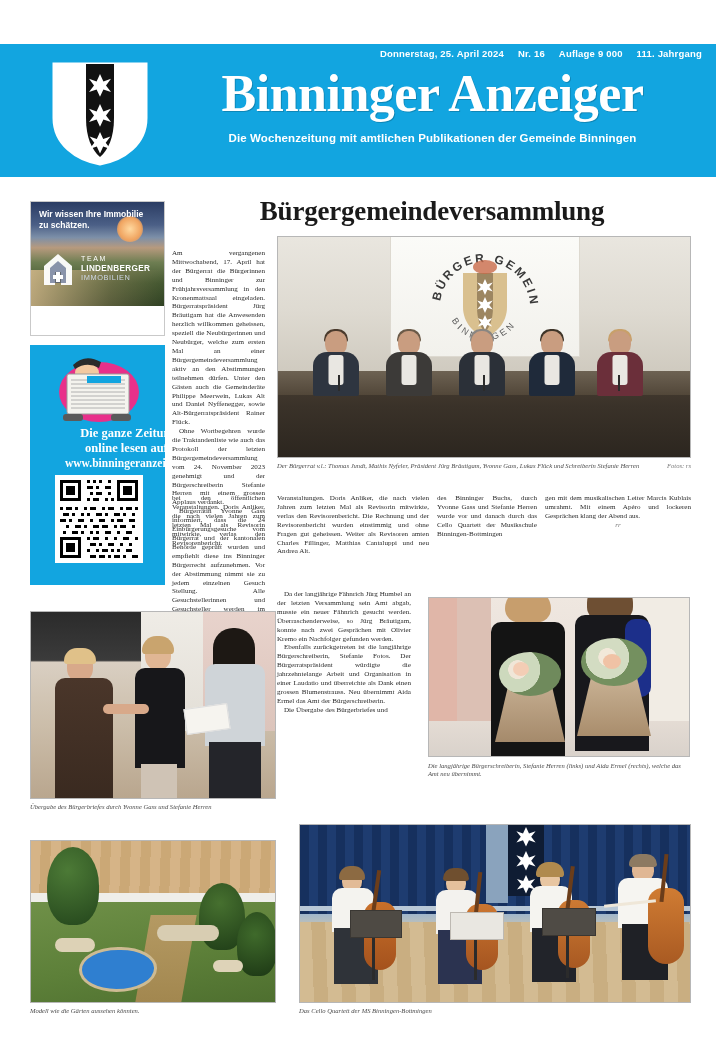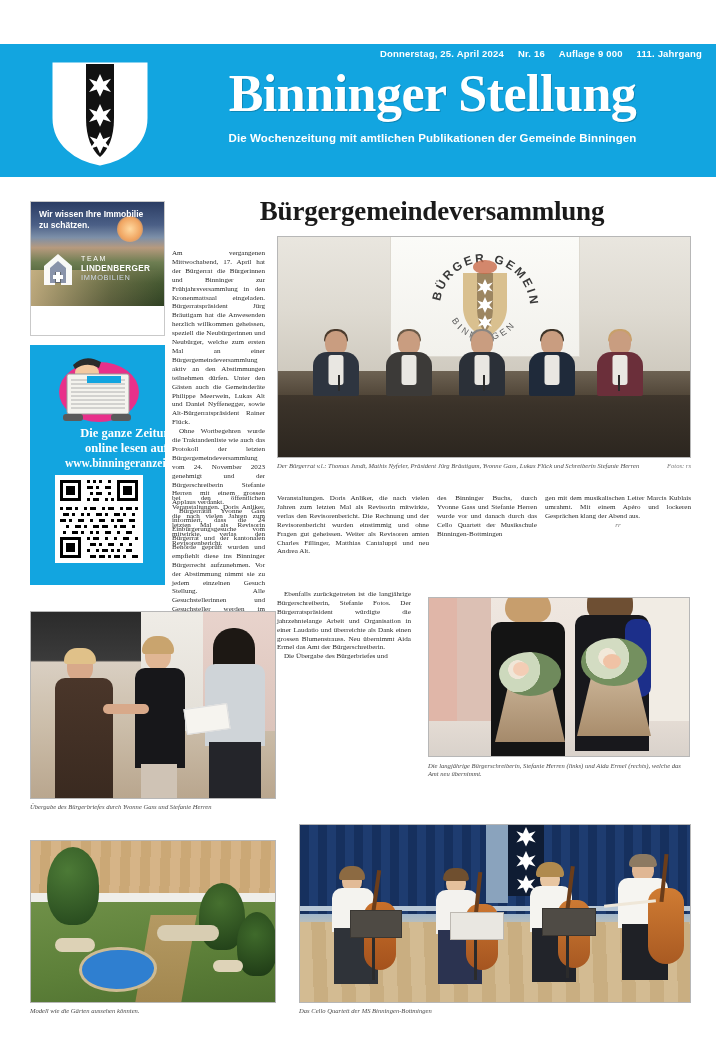--- a/index.html
+++ b/index.html
@@ -184,21 +184,21 @@
         <path d="M2 2 H94 V56 C94 82 72 98 48 102 C24 98 2 82 2 56 Z" fill="#ffffff" stroke="#ffffff" stroke-width="3"></path>
         <path d="M34 2 H62 V56 C62 76 56 88 48 95 C40 88 34 76 34 56 Z" fill="#111111"></path>
         <g fill="#ffffff">
           <path d="M48 12 l3.4 7.4 7.6-2.6 -5 6.6 5 6.6 -7.6-2.6 -3.4 7.4 -3.4-7.4 -7.6 2.6 5-6.6 -5-6.6 7.6 2.6 Z"></path>
           <path d="M48 42 l3.4 7.4 7.6-2.6 -5 6.6 5 6.6 -7.6-2.6 -3.4 7.4 -3.4-7.4 -7.6 2.6 5-6.6 -5-6.6 7.6 2.6 Z"></path>
           <path d="M48 70 l3.2 7 7.2-2.4 -4.7 6.2 4.7 6.2 -7.2-2.4 -3.2 7 -3.2-7 -7.2 2.4 4.7-6.2 -4.7-6.2 7.2 2.4 Z"></path>
         </g>
       </svg>
     </div>
 
-    <div class="paper-title">Binninger Stellung</div>
+    <div class="paper-title">Binninger Anzeiger</div>
     <div class="paper-sub">Die Wochenzeitung mit amtlichen Publikationen der Gemeinde Binningen</div>
   </div>
   <div class="mast-rule"></div>
 
   <div class="ad-immo">
     <div class="immo-photo">
       <div class="immo-sun"></div>
       <div class="immo-road"></div>
     </div>
     <div class="immo-txt">
@@ -370,20 +370,21 @@
   <div class="col col-d">
     <p class="noindent">des Binninger Buchs, durch Yvonne Gass und Stefanie Herren wurde vor und danach durch das Cello Quartett der Musikschule Binningen-Bottmingen</p>
   </div>
 
   <div class="col col-e">
     <p class="noindent">gen mit dem musikalischen Leiter Marcis Kublais umrahmt. Mit einem Apéro und lockeren Gesprächen klang der Abend aus.</p>
     <p style="text-align:center; text-indent:0; font-style:italic; color:#7a7a7a;">rr</p>
   </div>
 
   <div class="col col-f">
+    <p>Da der langjährige Fähnrich Jürg Humbel an der letzten Versammlung sein Amt abgab, musste ein neuer Fähnrich gesucht werden. Überraschenderweise, so Jürg Bräutigam, konnte nach zwei Gesprächen mit Olivier Kremo ein Nachfolger gefunden werden.</p>
     <p>Ebenfalls zurückgetreten ist die langjährige Bürgerschreiberin, Stefanie Fotos. Der Bürgerratspräsident würdigte die jahrzehntelange Arbeit und Organisation in einer Laudatio und überreichte als Dank einen grossen Blumenstrauss. Neu übernimmt Aida Ermel das Amt der Bürgerschreiberin.</p>
     <p>Die Übergabe des Bürgerbriefes und</p>
   </div>
 
   <div class="photo ph-hand">
     <div style="position:absolute;inset:0;background:linear-gradient(180deg,#2b2b2b 0%,#3b3b3b 26%,#d9cfc2 27%,#cbbda9 62%,#b9a68e 100%);"></div>
     <div style="position:absolute;left:110px;top:0;width:62px;height:64%;background:linear-gradient(180deg,#efece6,#e2ded6);"></div>
     <div style="position:absolute;left:172px;top:0;width:74px;height:64%;background:linear-gradient(180deg,#e8d3cc,#dcc4bb);"></div>
 
     <div style="position:absolute;left:22px;bottom:0;width:62px;height:150px;">

